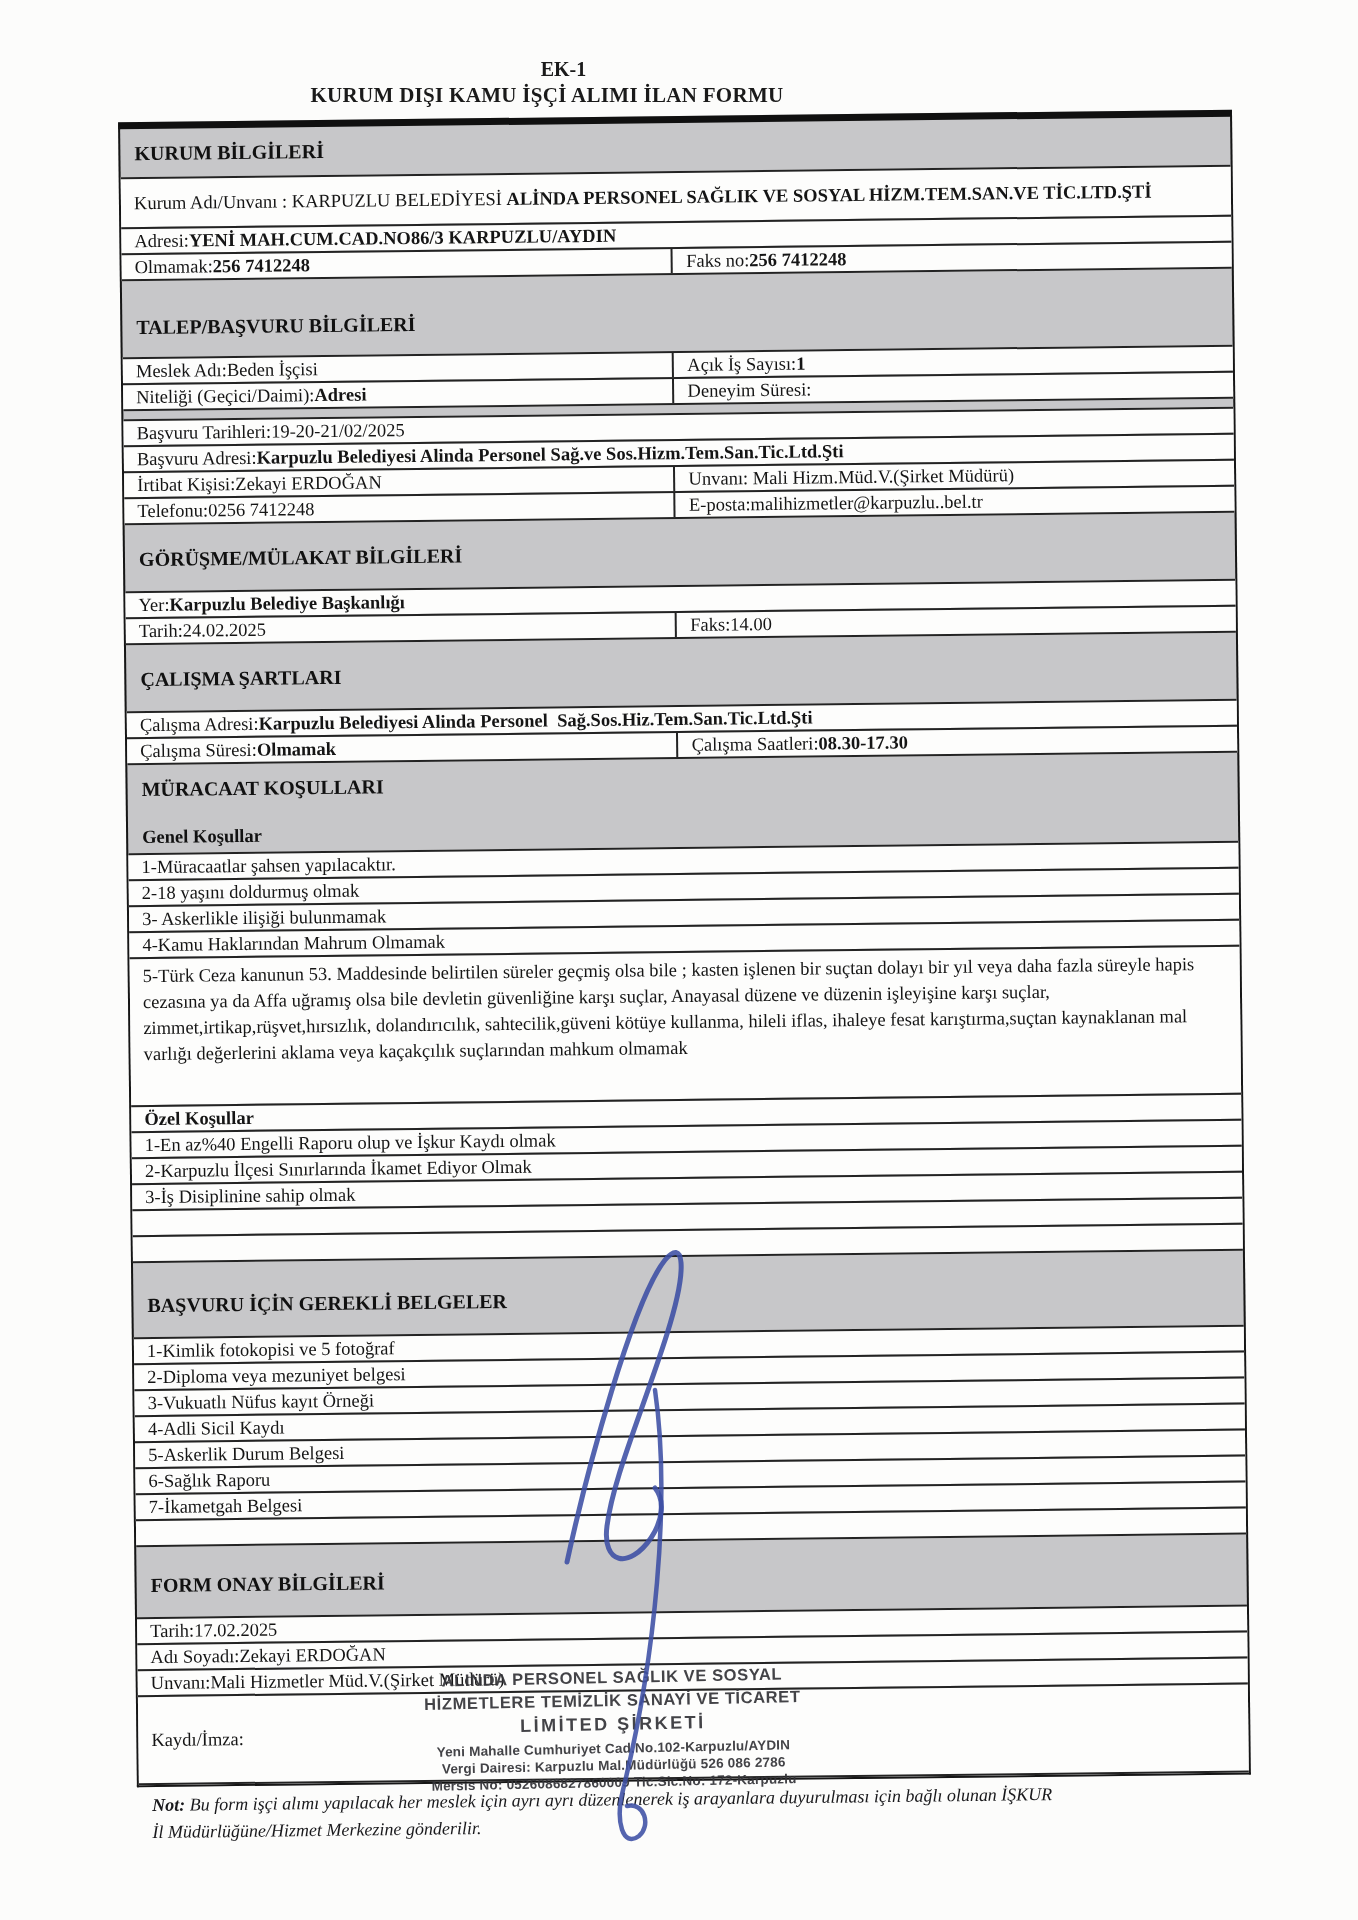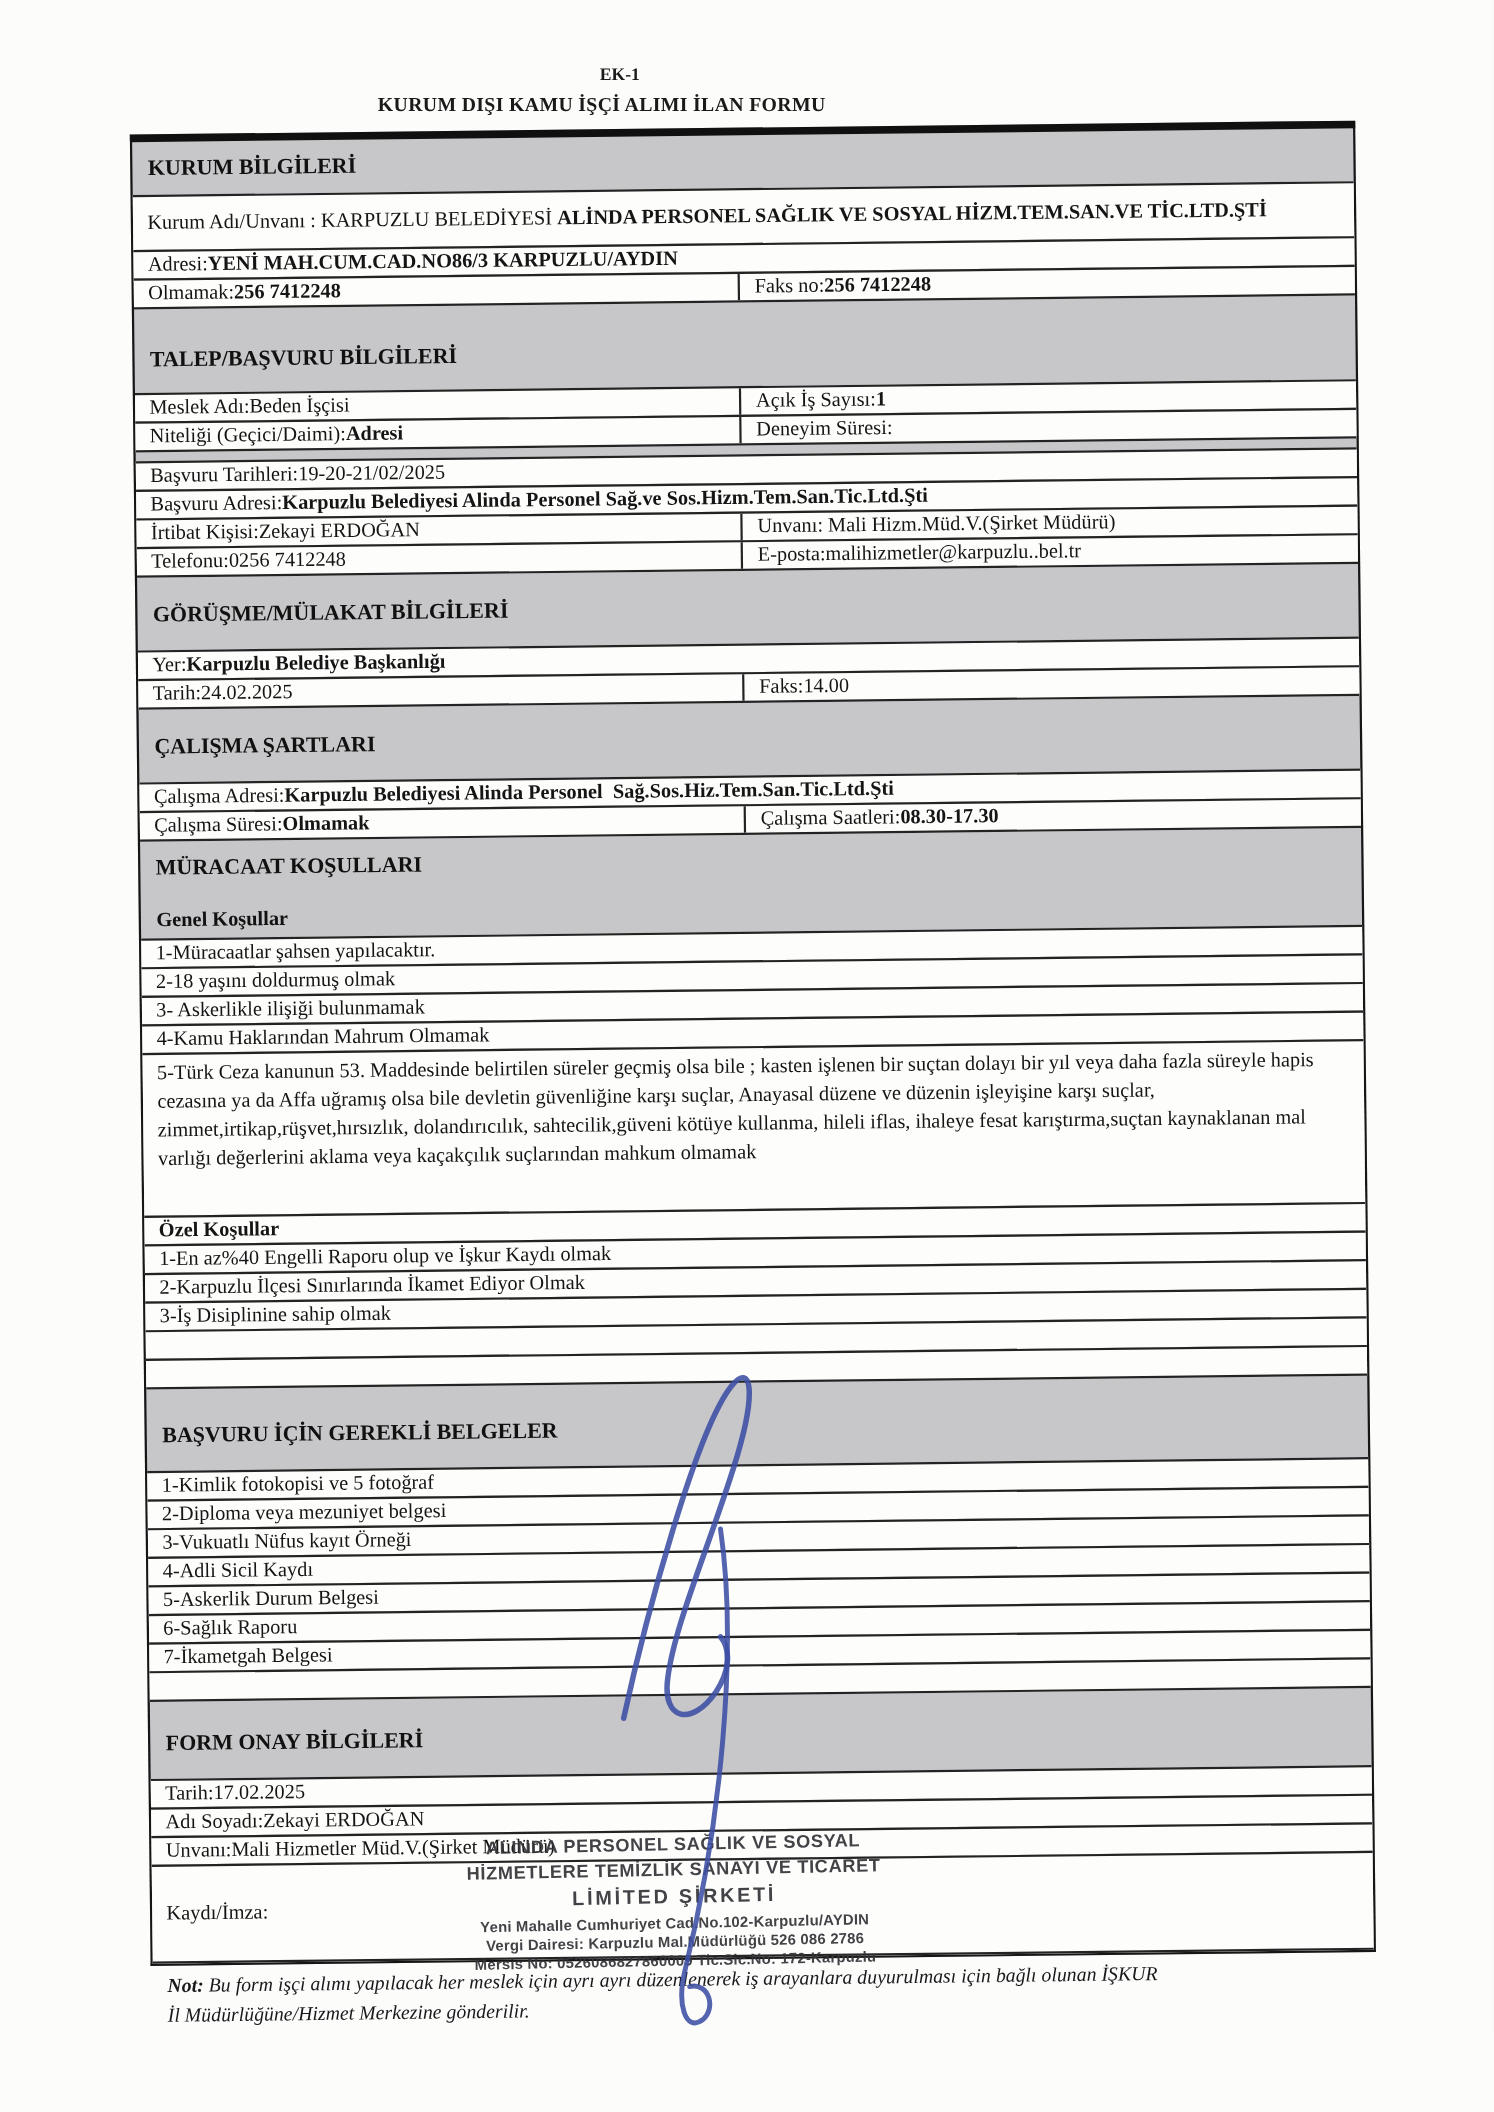--- a/index.html
+++ b/index.html
@@ -7,22 +7,22 @@
     width:1358px;height:1920px;position:relative;overflow:hidden;
     background:#f7f7f5;
     font-family:"Liberation Serif", serif;
   }
   .page{position:absolute;inset:0;background:#fcfcfb;}
   
   .title-block{
     position:absolute;top:56px;left:0;width:1094px;text-align:center;
     color:#1a1a1a;font-weight:bold;line-height:26px;
   }
-  .title-block .l1{font-size:16px;padding-left:33px;}
-  .title-block .l2{font-size:18px;letter-spacing:.3px;}
+  .title-block .l1{font-size:20px;padding-left:33px;}
+  .title-block .l2{font-size:21px;letter-spacing:.3px;}
   
   .form-table{
     position:absolute;left:118px;top:116px;width:1114px;
     background:#c7c7c9;
     border:2.5px solid #161616;border-top:7px solid #101010;
     transform:rotate(-0.65deg);transform-origin:50% 0;
     box-sizing:border-box;z-index:5;
   }
   .band{
     display:flex;align-items:center;padding-left:14px;

